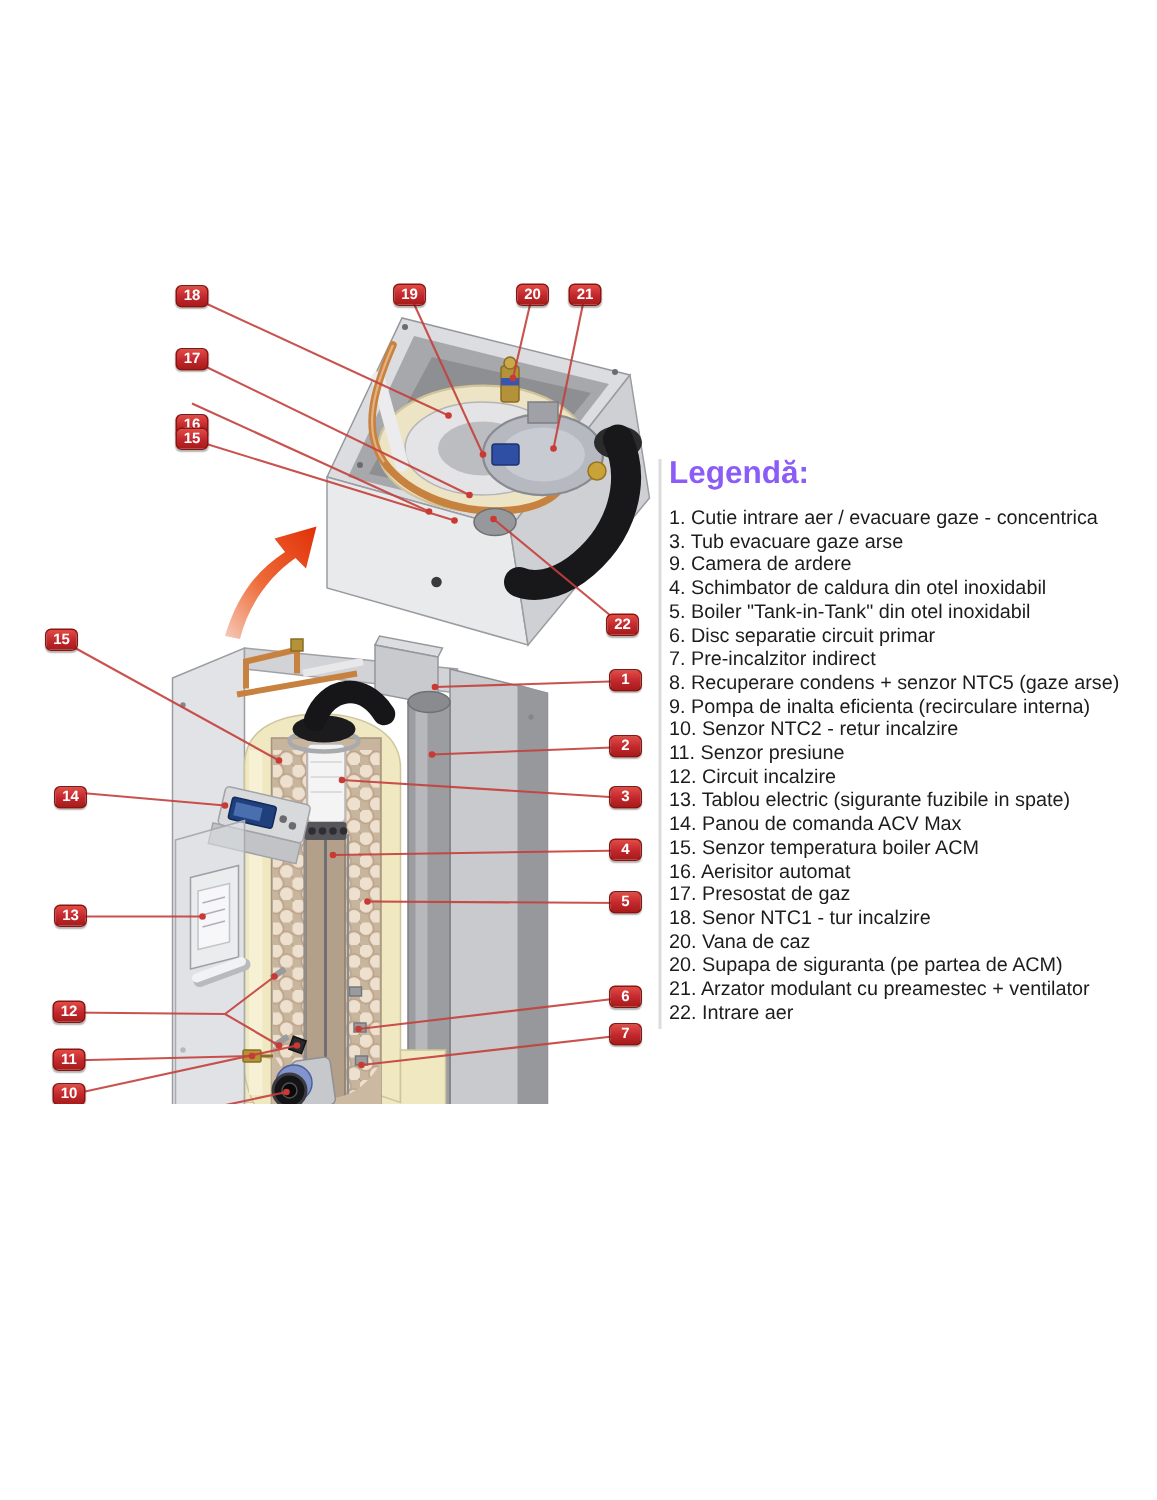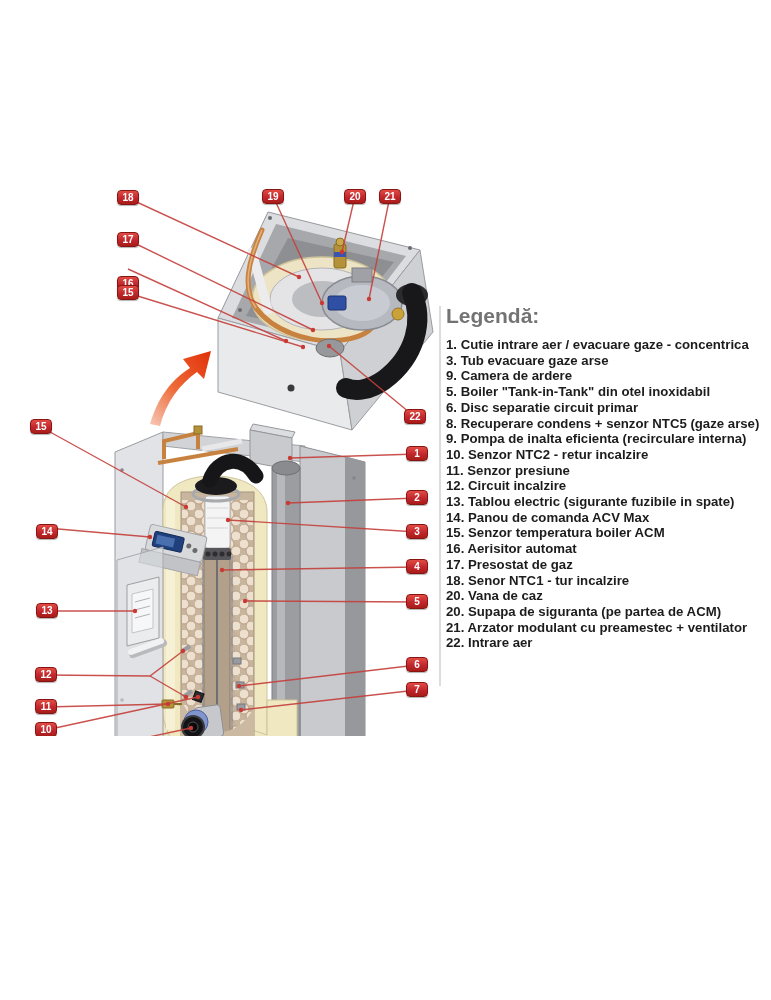--- a/index.html
+++ b/index.html
@@ -5,22 +5,22 @@
   html,body{margin:0;padding:0;background:#ffffff;}
   .canvas{position:relative;width:771px;height:736px;background:#ffffff;overflow:hidden;
           font-family:"Liberation Sans",sans-serif;}
   .art{position:absolute;left:0;top:0;}
   .badge{position:absolute;width:22px;height:15px;box-sizing:border-box;
          background:linear-gradient(180deg,#e24b44 0%,#c1272d 55%,#a81c19 100%);
          border:1px solid #871512;border-radius:4px;color:#ffffff;
          font-size:10px;font-weight:bold;line-height:13px;text-align:center;
          box-shadow:0 1px 1px rgba(0,0,0,.3);z-index:5;}
   .legend{position:absolute;left:446px;top:304px;width:300px;color:#1c1c1c;}
-  .legend h2{margin:0 0 9px 0;font-size:21px;font-weight:bold;color:#737373;}
-  .legend .item{font-size:13.2px;line-height:15.7px;white-space:nowrap;font-weight:bold;}
+  .legend h2{margin:0 0 9px 0;font-size:21px;font-weight:bold;color:#8b5cf6;}
+  .legend .item{font-size:13.2px;line-height:15.7px;white-space:nowrap;}
   .divider{position:absolute;left:439px;top:306px;width:2px;height:380px;background:#dcdcdc;}
 </style>
 </head>
 <body>
 
 <div class="canvas">
 
   <svg class="art" width="771" height="1000" viewBox="0 0 771 1000">
     <defs>
       <linearGradient id="arrowGrad" x1="0%" y1="100%" x2="100%" y2="0%">
@@ -245,22 +245,24 @@
   <div class="badge" style="left:406px;top:682px">7</div>
   <div class="badge" style="left:406px;top:767px">8</div>
 
   <div class="divider"></div>
 
   <div class="legend">
     <h2>Legendă:</h2>
     <div class="item">1. Cutie intrare aer / evacuare gaze - concentrica</div>
     <div class="item">3. Tub evacuare gaze arse</div>
     <div class="item">9. Camera de ardere</div>
+    <div class="item">4. Schimbator de caldura din otel inoxidabil</div>
     <div class="item">5. Boiler "Tank-in-Tank" din otel inoxidabil</div>
     <div class="item">6. Disc separatie circuit primar</div>
+    <div class="item">7. Pre-incalzitor indirect</div>
     <div class="item">8. Recuperare condens + senzor NTC5 (gaze arse)</div>
     <div class="item">9. Pompa de inalta eficienta (recirculare interna)</div>
     <div class="item">10. Senzor NTC2 - retur incalzire</div>
     <div class="item">11. Senzor presiune</div>
     <div class="item">12. Circuit incalzire</div>
     <div class="item">13. Tablou electric (sigurante fuzibile in spate)</div>
     <div class="item">14. Panou de comanda ACV Max</div>
     <div class="item">15. Senzor temperatura boiler ACM</div>
     <div class="item">16. Aerisitor automat</div>
     <div class="item">17. Presostat de gaz</div>

